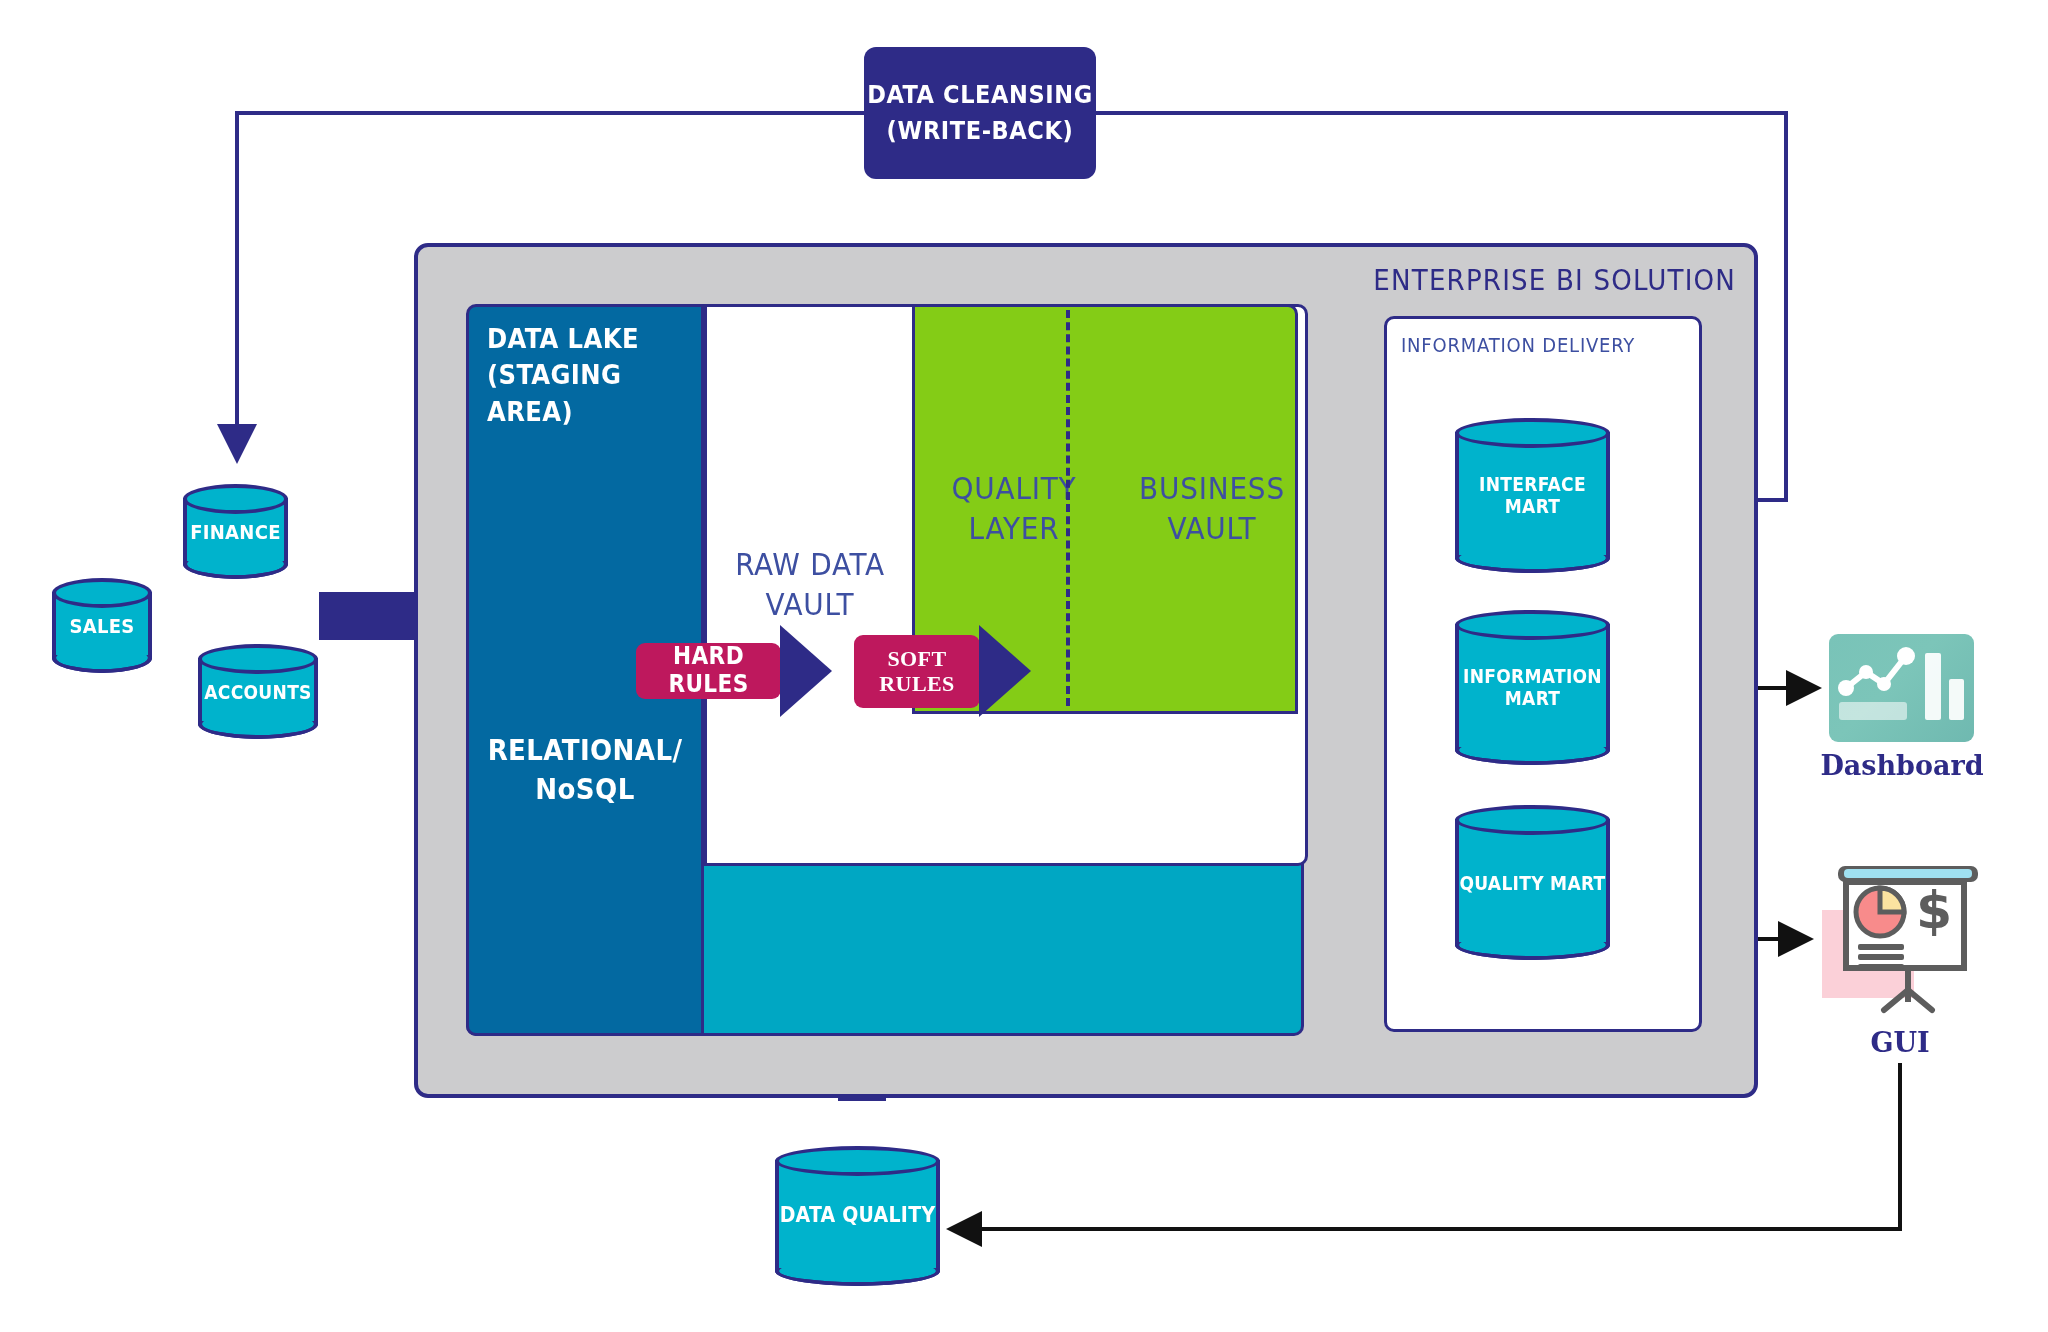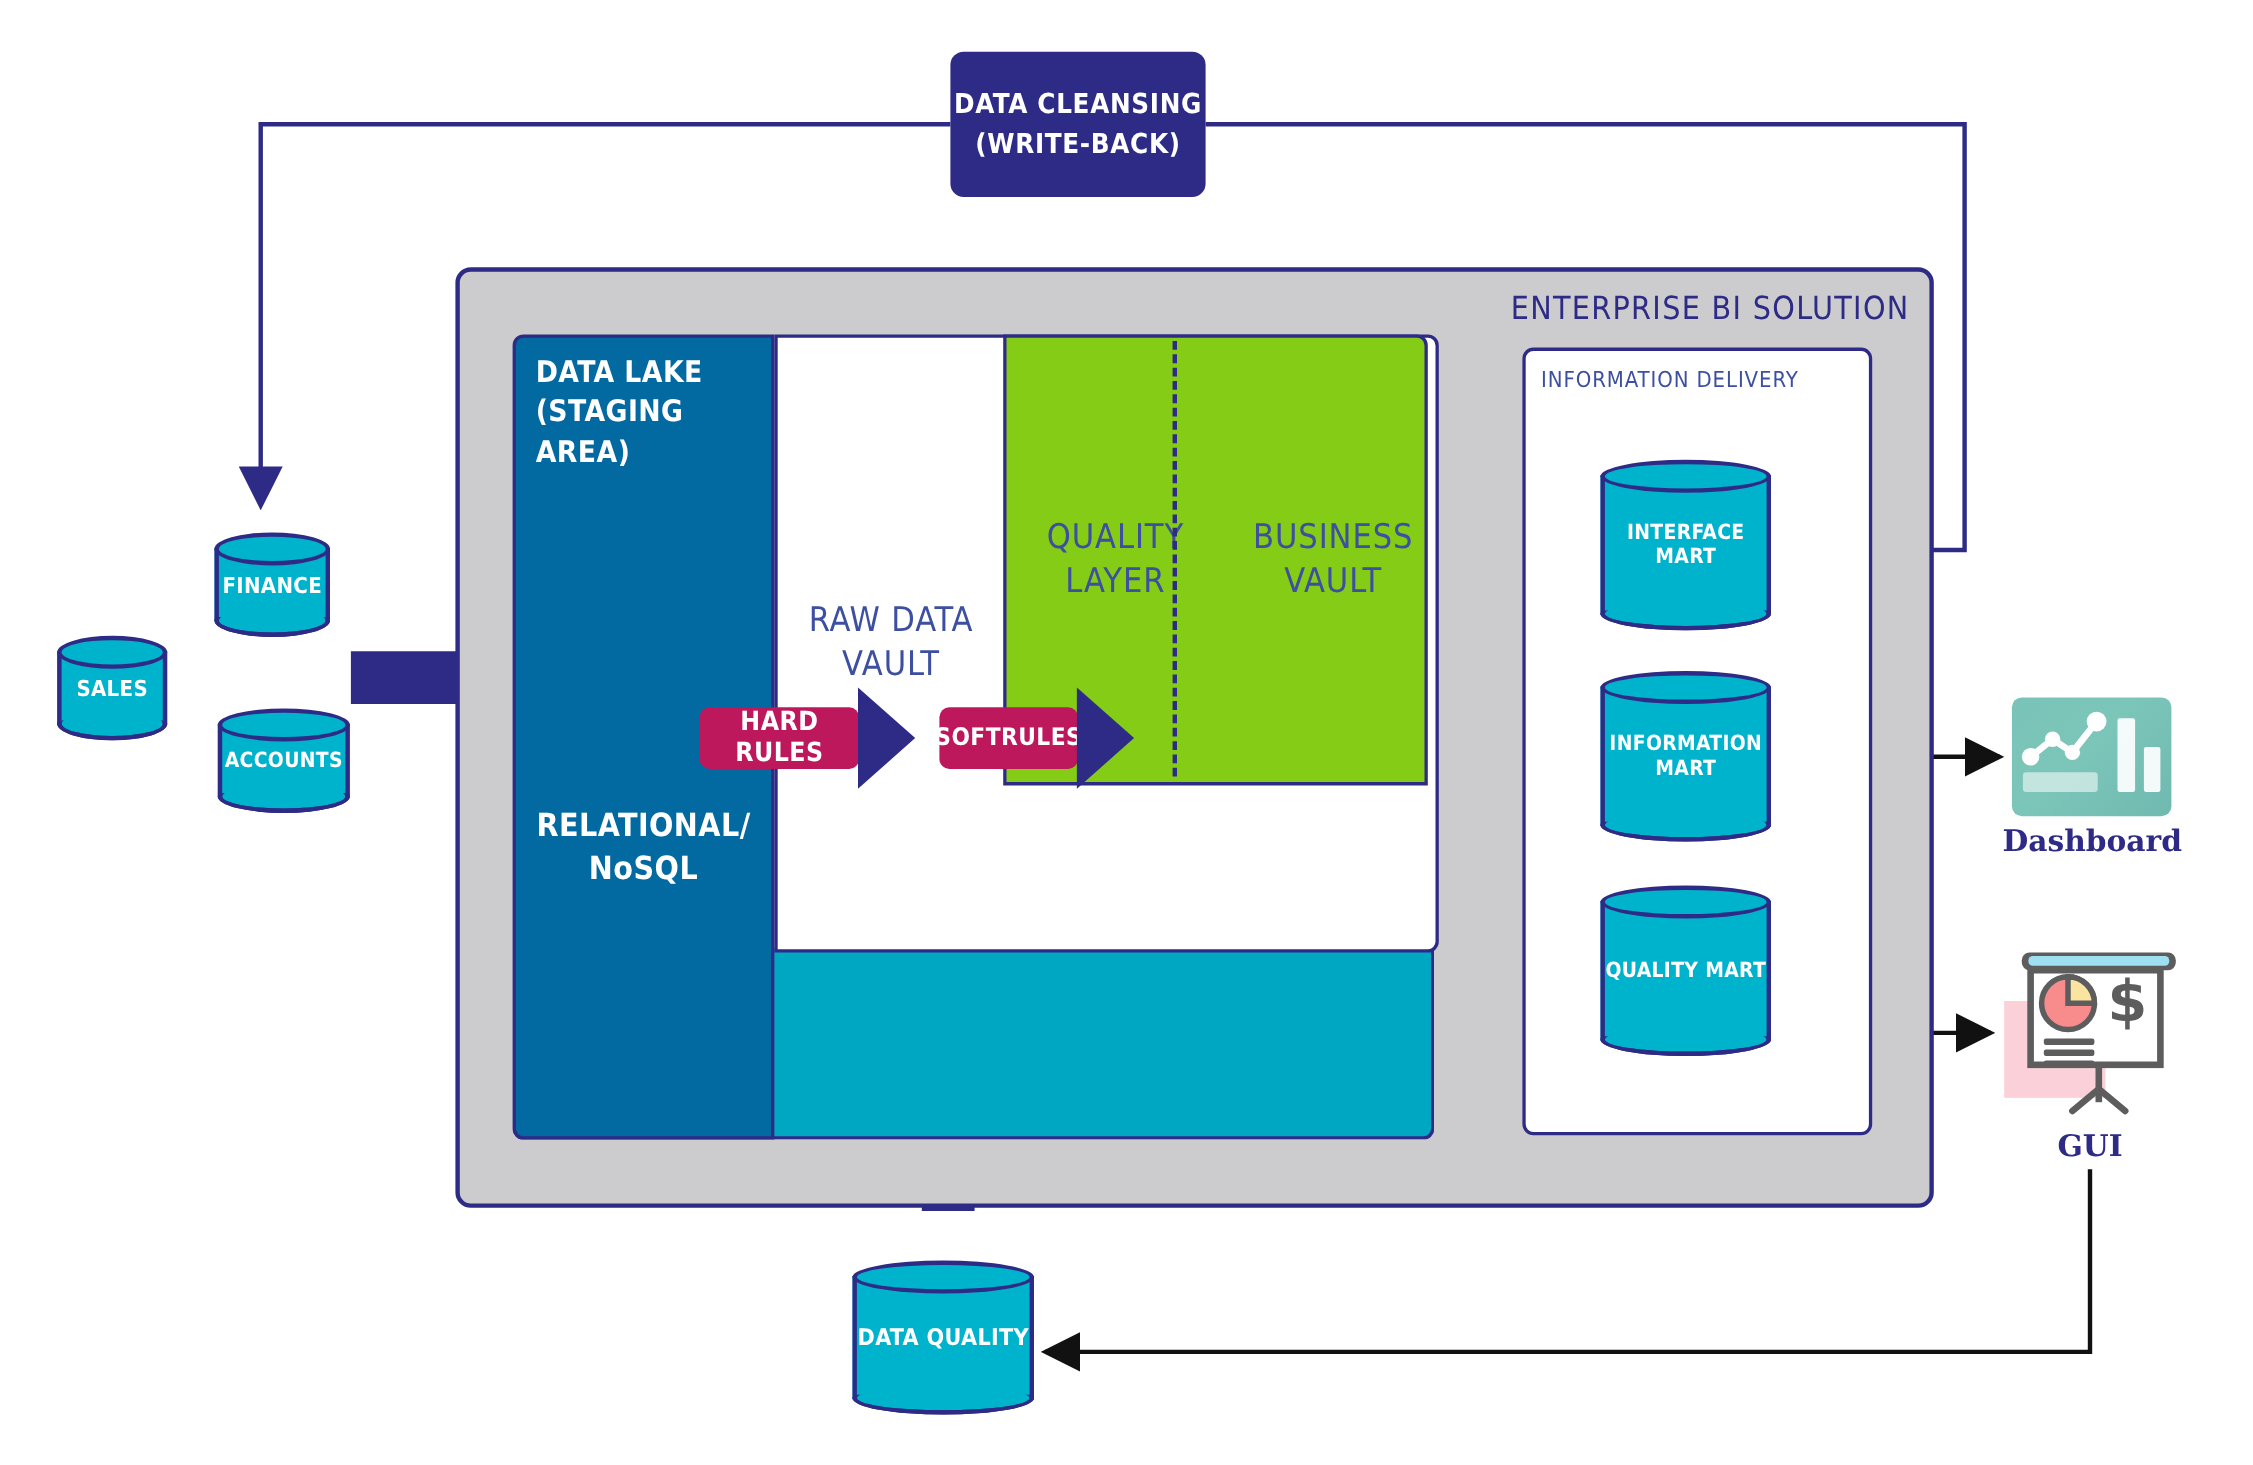--- a/index.html
+++ b/index.html
@@ -175,21 +175,21 @@
   </div>
 
   <div class="cyl" style="left:52px;top:578px;width:100px;height:95px;">
     <div class="body"></div>
     <div class="bottom"></div>
     <div class="cap-line"></div>
     <div class="top"></div>
     <div class="lbl" style="font-size:20px;">SALES</div>
   </div>
 
-  <div class="cyl" style="left:183px;top:484px;width:105px;height:95px;margin-left:12px;">
+  <div class="cyl" style="left:183px;top:484px;width:105px;height:95px;">
     <div class="body"></div>
     <div class="bottom"></div>
     <div class="cap-line"></div>
     <div class="top"></div>
     <div class="lbl" style="font-size:20px;">FINANCE</div>
   </div>
 
   <div class="cyl" style="left:198px;top:644px;width:105px;height:95px;padding-left:15px;">
     <div class="body"></div>
     <div class="bottom"></div>
@@ -239,21 +239,21 @@
       <div>NoSQL</div>
     </div>
   </div>
 
   <div class="rule-arrow" style="left:636px;top:625px;">
     <div class="rule-pill" style="width:145px;height:56px;font-size:24px;">HARD RULES</div>
     <div class="rule-head"></div>
   </div>
 
   <div class="rule-arrow" style="left:854px;top:625px;">
-    <div class="rule-pill" style="width:126px;height:56px;font-size:22px;">
+    <div class="rule-pill" style="width:126px;height:73px;font-size:22px;flex-direction:column;font-family:Liberation Serif, serif;">
       <span>SOFT</span>
       <span>RULES</span>
     </div>
     <div class="rule-head"></div>
   </div>
 
   <div class="abs info-delivery">
     <div class="info-delivery-title">INFORMATION DELIVERY</div>
   </div>
 

